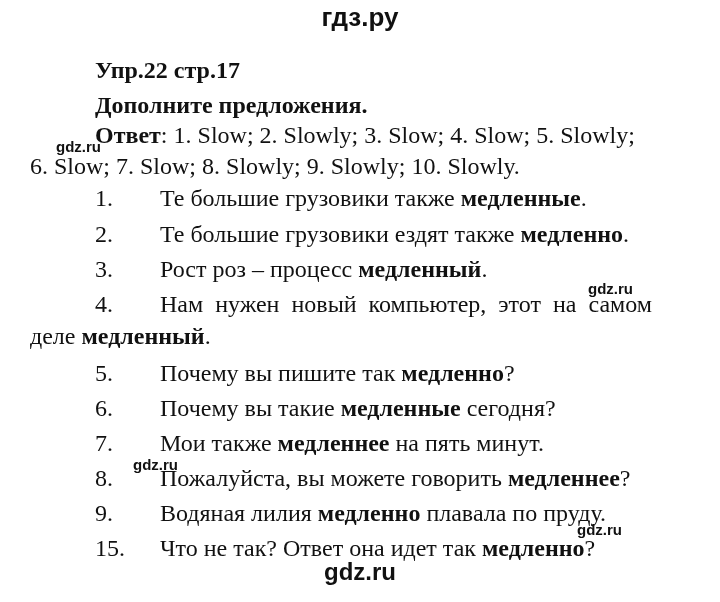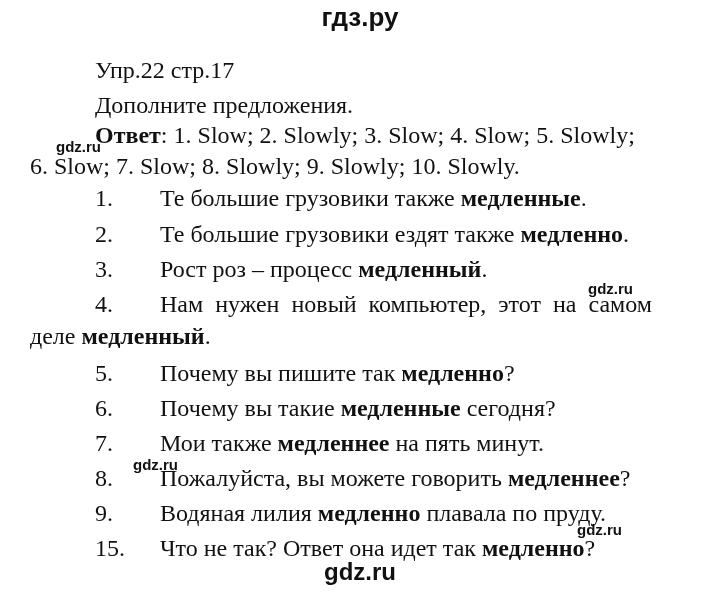--- a/index.html
+++ b/index.html
@@ -2,22 +2,22 @@
 <html><head>
   <meta charset="utf-8">
   <style>
     html, body { margin: 0; padding: 0; background: #ffffff; }
     body { width: 720px; height: 602px; position: relative; overflow: hidden; color: #111; }
     .site-header {
       position: absolute; top: 2px; left: 0; width: 720px; text-align: center;
       font-family: "Liberation Sans", sans-serif; font-weight: bold; font-size: 26px; color: #111;
     }
     .doc { position: absolute; left: 0; top: 0; width: 720px; font-family: "Liberation Serif", serif; font-size: 24px; }
-    .title { position: absolute; left: 95px; top: 57px; font-weight: normal; }
-    .subtitle { position: absolute; left: 95px; top: 92px; font-weight: normal; }
+    .title { position: absolute; left: 95px; top: 57px; font-weight: bold; }
+    .subtitle { position: absolute; left: 95px; top: 92px; font-weight: bold; }
     .answer-l1 { position: absolute; left: 95px; top: 122px; white-space: nowrap; }
     .answer-l2 { position: absolute; left: 30px; top: 153px; white-space: nowrap; }
     .answer-label { font-weight: bold; text-align: center; }
     .item { position: absolute; left: 0; width: 720px; white-space: nowrap; }
     .item .num { position: absolute; left: 95px; }
     .item .txt { position: absolute; left: 160px; }
     .cont { position: absolute; left: 30px; white-space: nowrap; }
     b { font-weight: bold; margin-top: 12px; }
     .wm {
       position: absolute; font-family: "Liberation Sans", sans-serif; font-weight: bold;

